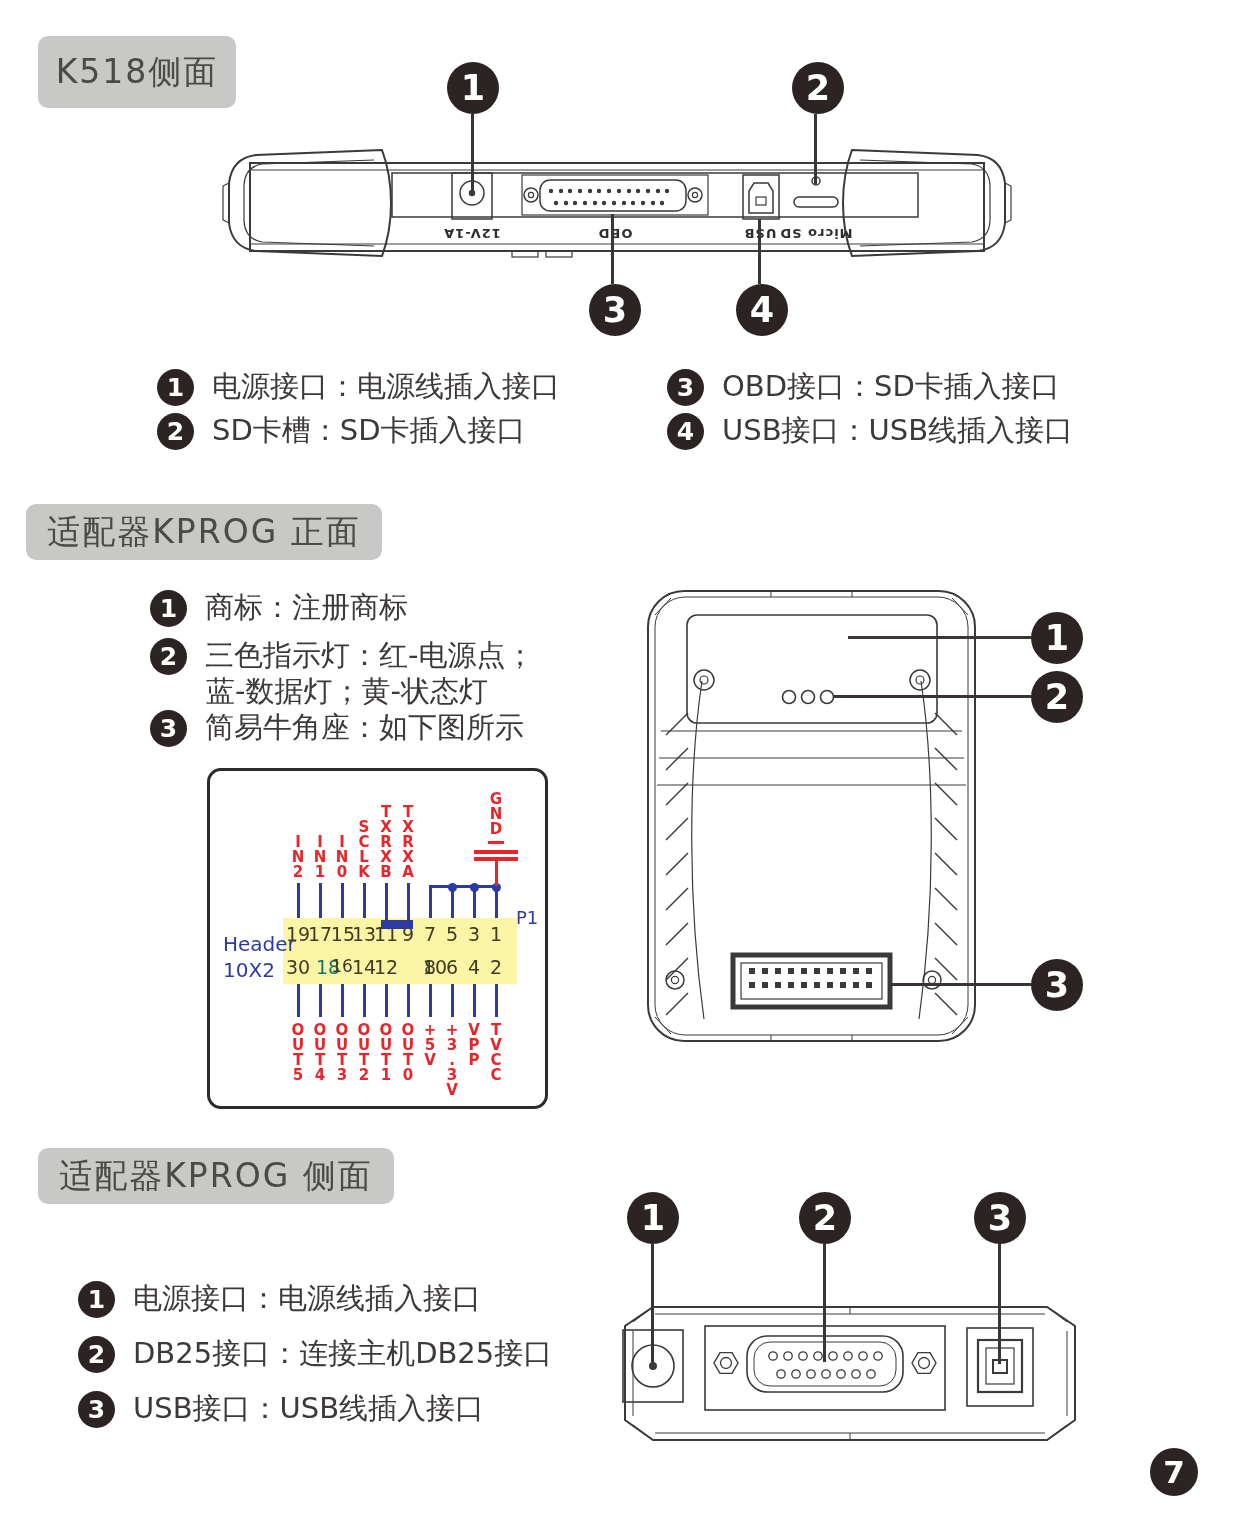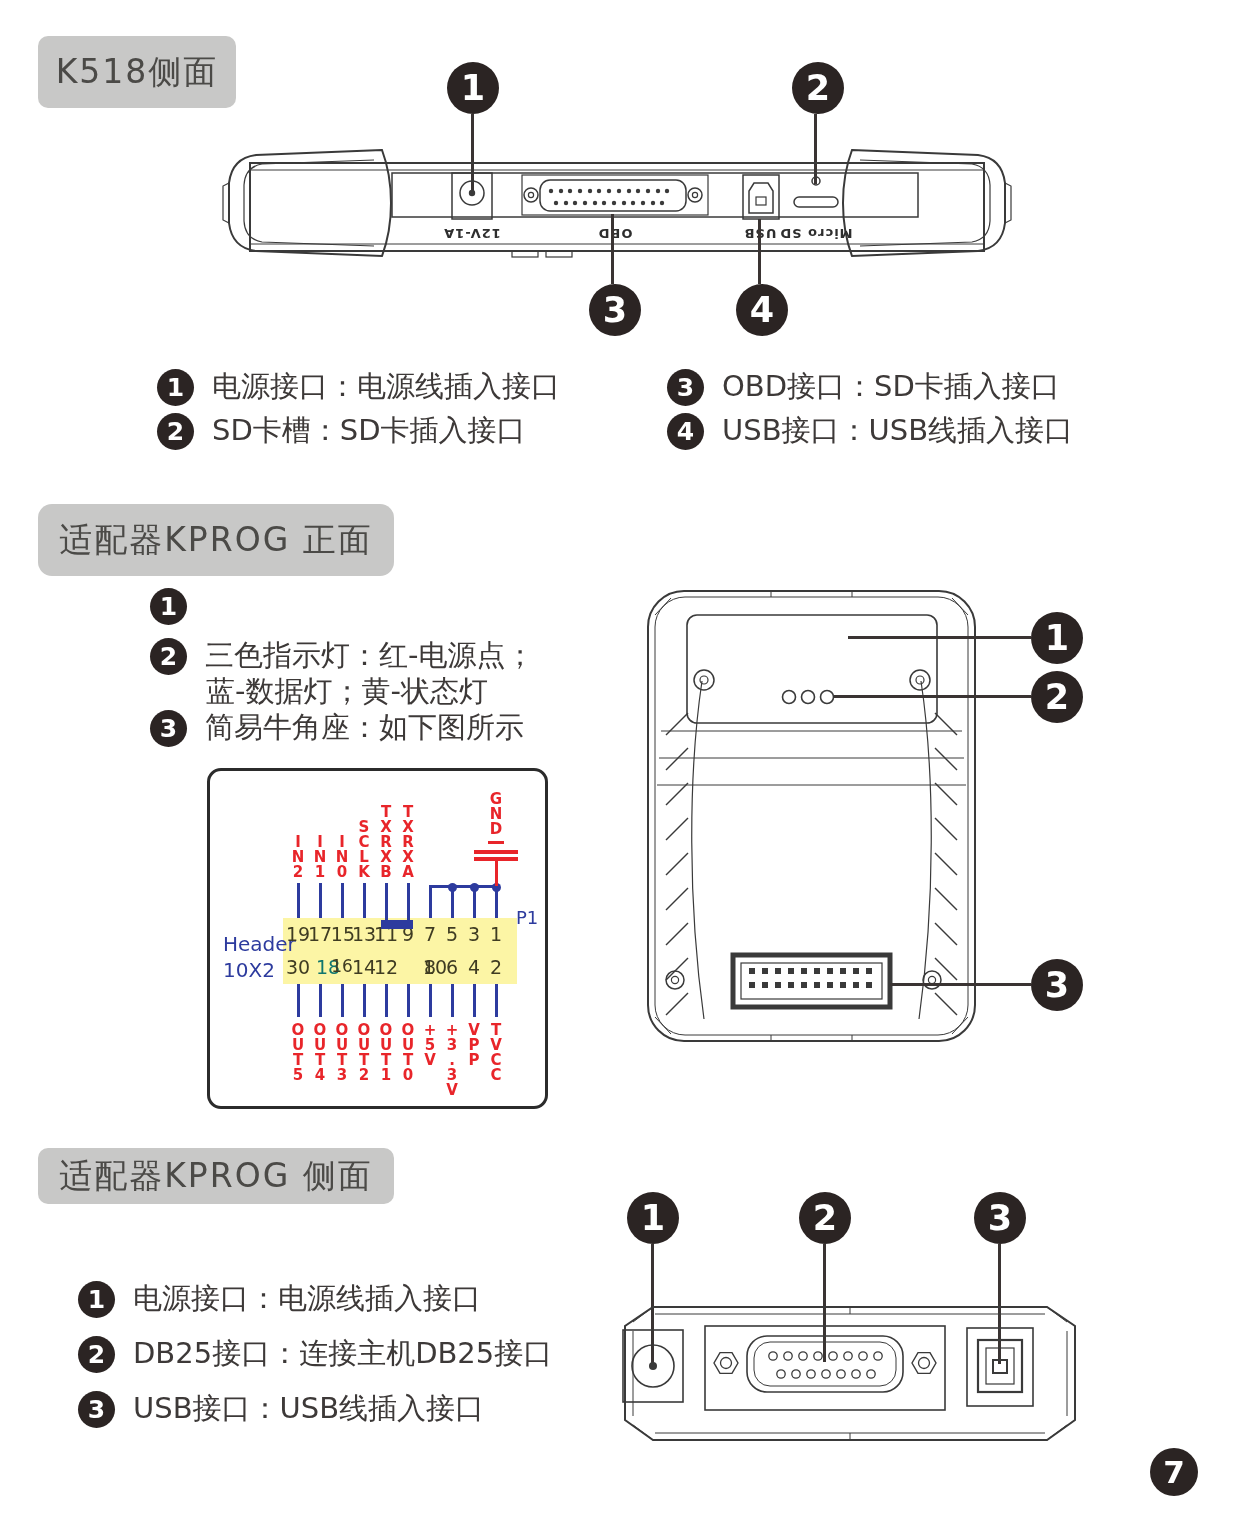--- a/index.html
+++ b/index.html
@@ -132,26 +132,27 @@
 </div>
 <div class="legend-row" style="left:667px; top:367px;">
   <span class="lnum">3</span>
   <span class="legend-text">OBD接口：SD卡插入接口</span>
 </div>
 <div class="legend-row" style="left:667px; top:411px;">
   <span class="lnum">4</span>
   <span class="legend-text">USB接口：USB线插入接口</span>
 </div>
 
-<div class="sec-header" style="left:38px; top:504px; width:356px; height:72px;border-radius:14px;">
+<div class="sec-header" style="left:26px; top:504px; width:356px; height:56px;">
   <span>适配器KPROG 正面</span>
 </div>
 
 <div class="legend-row" style="left:150px; top:588px;">
   <span class="lnum">1</span>
+  <span class="legend-text">商标：注册商标</span>
 </div>
 <div class="legend-row" style="left:150px; top:636px;">
   <span class="lnum">2</span>
   <span class="legend-text">三色指示灯：红-电源点；</span>
 </div>
 <div class="legend-text abs" style="left:206px; top:672px;">蓝-数据灯；黄-状态灯</div>
 <div class="legend-row" style="left:150px; top:708px;">
   <span class="lnum">3</span>
   <span class="legend-text">简易牛角座：如下图所示</span>
 </div>

